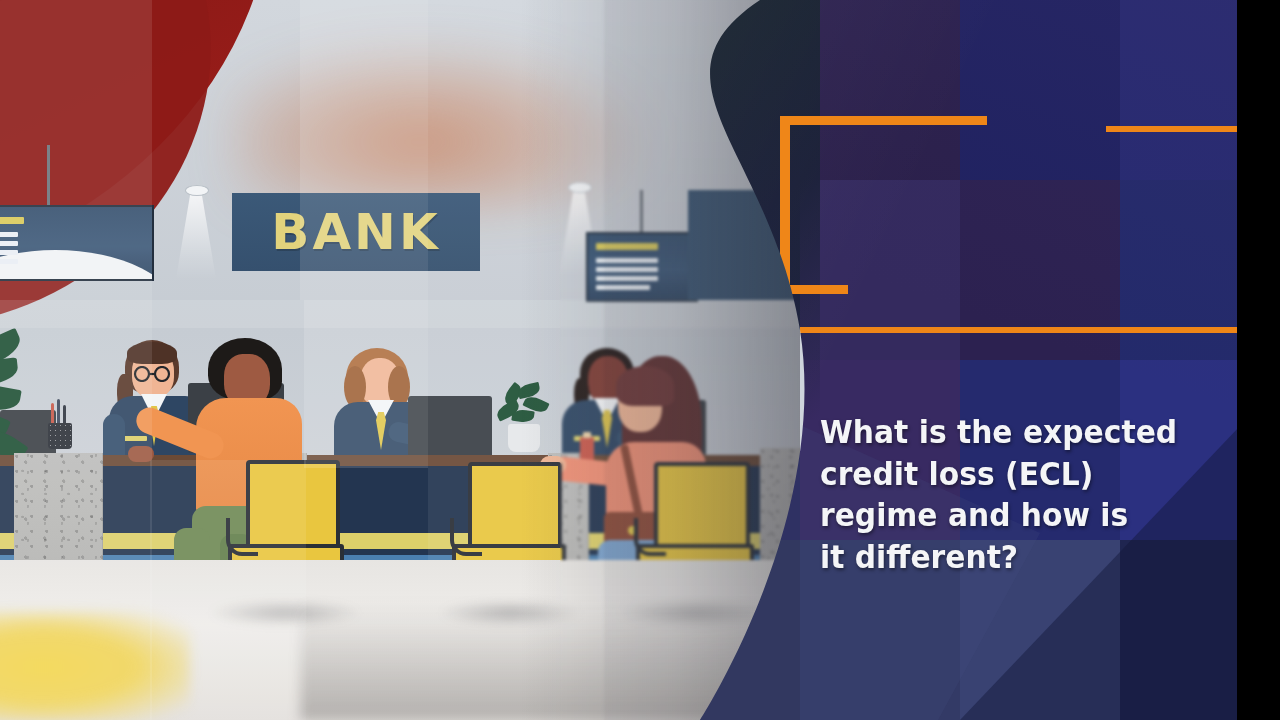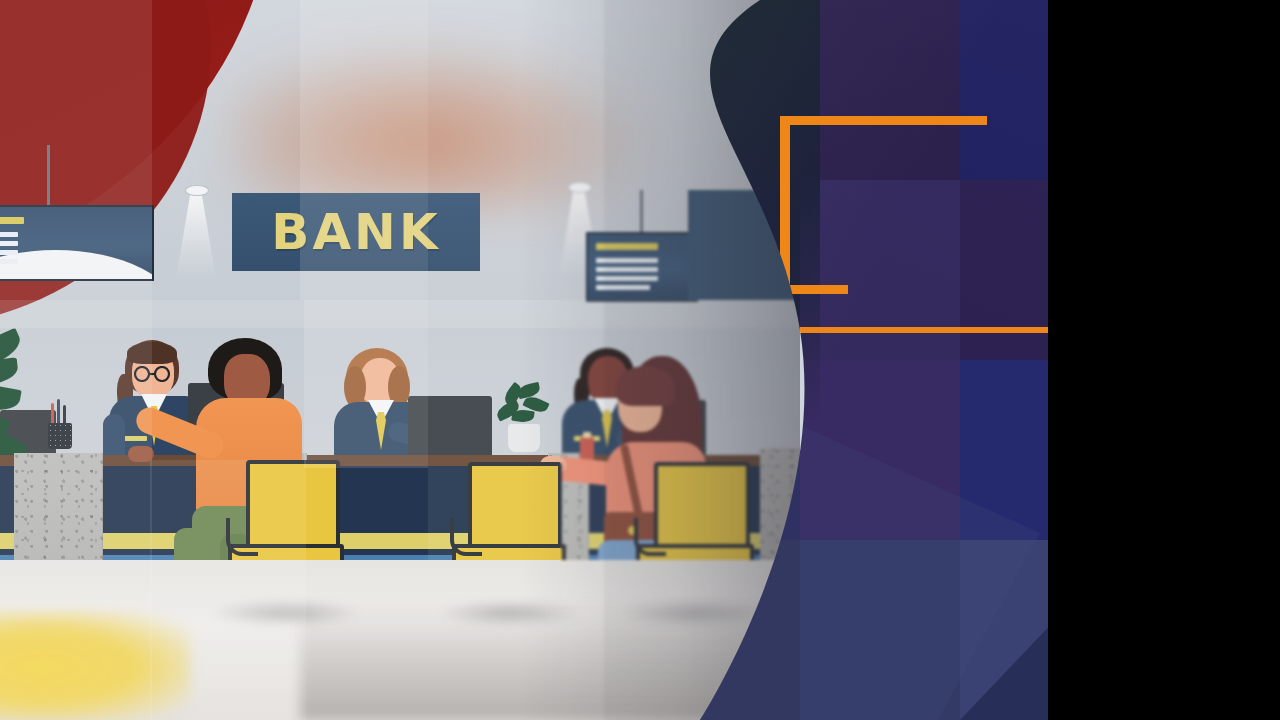--- a/index.html
+++ b/index.html
@@ -1,21 +1,21 @@
 <!DOCTYPE html>
 <html><head>
 <meta charset="utf-8">
 <style>
   html, body {
     margin: 0; padding: 0;
     background: #000;
   }
   #stage {
     position: relative;
-    width: 1048px; height: 720px;
+    width: 1237px; height: 720px;
     overflow: hidden;
     font-family: "Liberation Sans", sans-serif;
     background: #cfd5dc;
   }
 
   
   #scene {
     position: absolute; left: 0; top: 0;
     width: 800px; height: 720px;
     overflow: hidden;
@@ -491,15 +491,21 @@
 
     <div class="frame-seg" style="left:780px; top:116px; width:10px; height:178px;"></div>
     <div class="frame-seg" style="left:780px; top:116px; width:207px; height:9px;"></div>
     <div class="frame-seg" style="left:780px; top:285px; width:68px; height:9px;"></div>
 
     <div class="frame-seg" style="left:1248px; top:126px; width:6px; height:207px;"></div>
     <div class="frame-seg" style="left:1106px; top:126px; width:148px; height:6px;"></div>
     <div class="frame-seg" style="left:800px; top:327px; width:454px; height:6px;"></div>
 
 
+    <div id="subtitle">
+      <div class="sub-line">What is the expected</div>
+      <div class="sub-line">credit loss (ECL)</div>
+      <div class="sub-line">regime and how is</div>
+      <div class="sub-line">it different?</div>
+    </div>
   </div>
 
 </div>
 
 </body></html>

